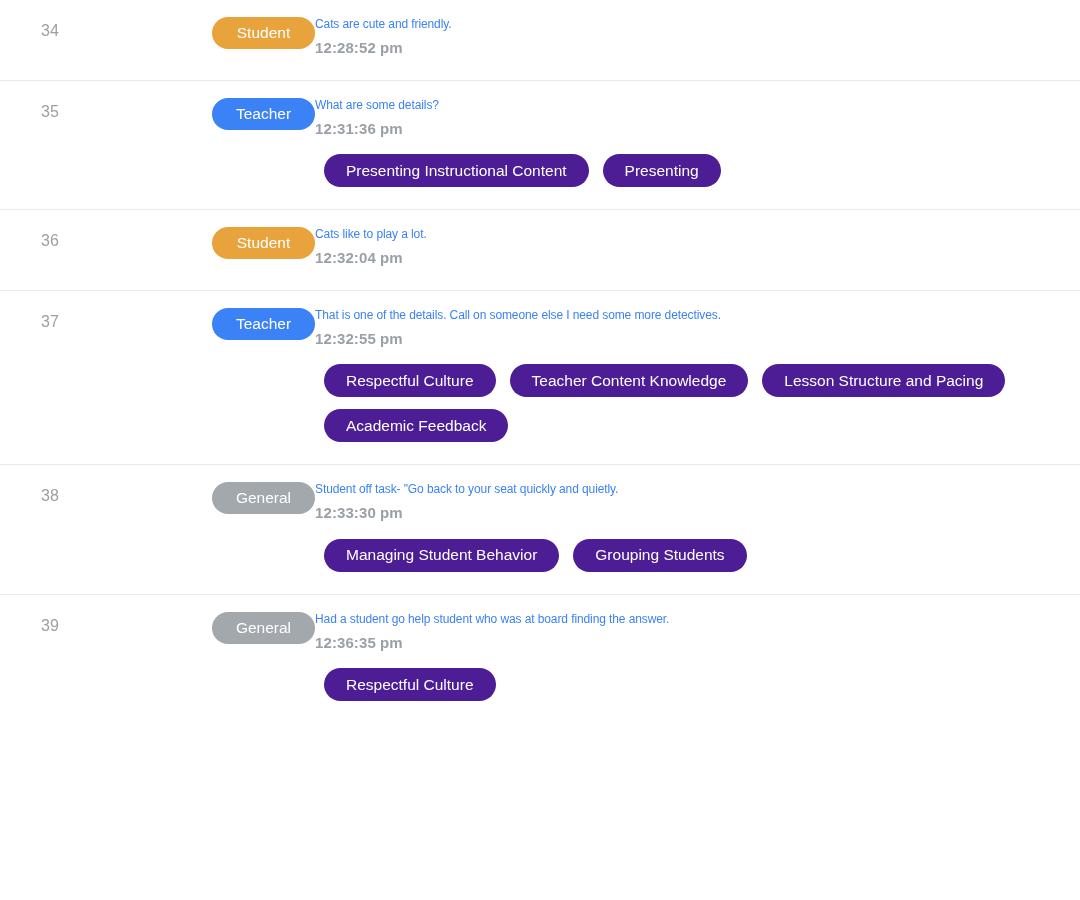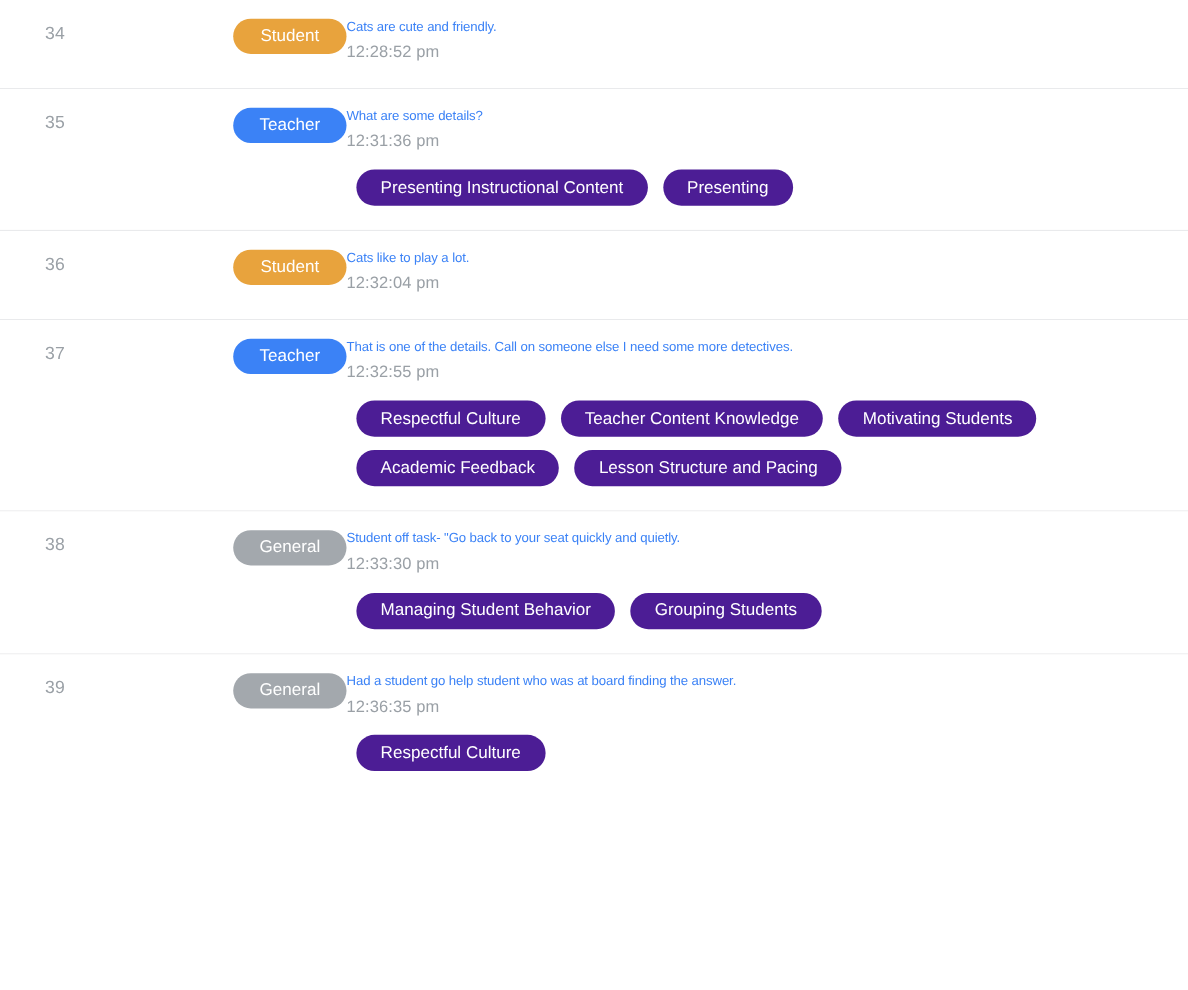--- a/index.html
+++ b/index.html
@@ -83,20 +83,21 @@
     line-height: 1.25;
     letter-spacing: -0.1px;
     margin-bottom: 6px;
   }
 
   .row-time {
     font-size: 15px;
     color: #9aa0a6;
     line-height: 1.3;
     letter-spacing: 0.1px;
+    font-weight: bold;
   }
 
   .tag-list {
     display: flex;
     flex-wrap: wrap;
     gap: 12px 14px;
     margin-top: 16px;
     padding-left: 9px;
   }
 
@@ -159,23 +160,22 @@
       <div class="row-index">37</div>
       <div class="row-speaker">
         <span class="speaker-badge teacher">Teacher</span>
       </div>
       <div class="row-body">
         <div class="row-text">That is one of the details. Call on someone else I need some more detectives.</div>
         <div class="row-time">12:32:55 pm</div>
         <div class="tag-list">
           <span class="tag-chip">Respectful Culture</span>
           <span class="tag-chip">Teacher Content Knowledge</span>
-          <span class="tag-chip">Motivating Students</span>
+          <span class="tag-chip">Lesson Structure and Pacing</span>
           <span class="tag-chip">Academic Feedback</span>
-          <span class="tag-chip">Lesson Structure and Pacing</span>
         </div>
       </div>
     </div>
     <div class="transcript-row">
       <div class="row-index">38</div>
       <div class="row-speaker">
         <span class="speaker-badge general">General</span>
       </div>
       <div class="row-body">
         <div class="row-text">Student off task- "Go back to your seat quickly and quietly.</div>

